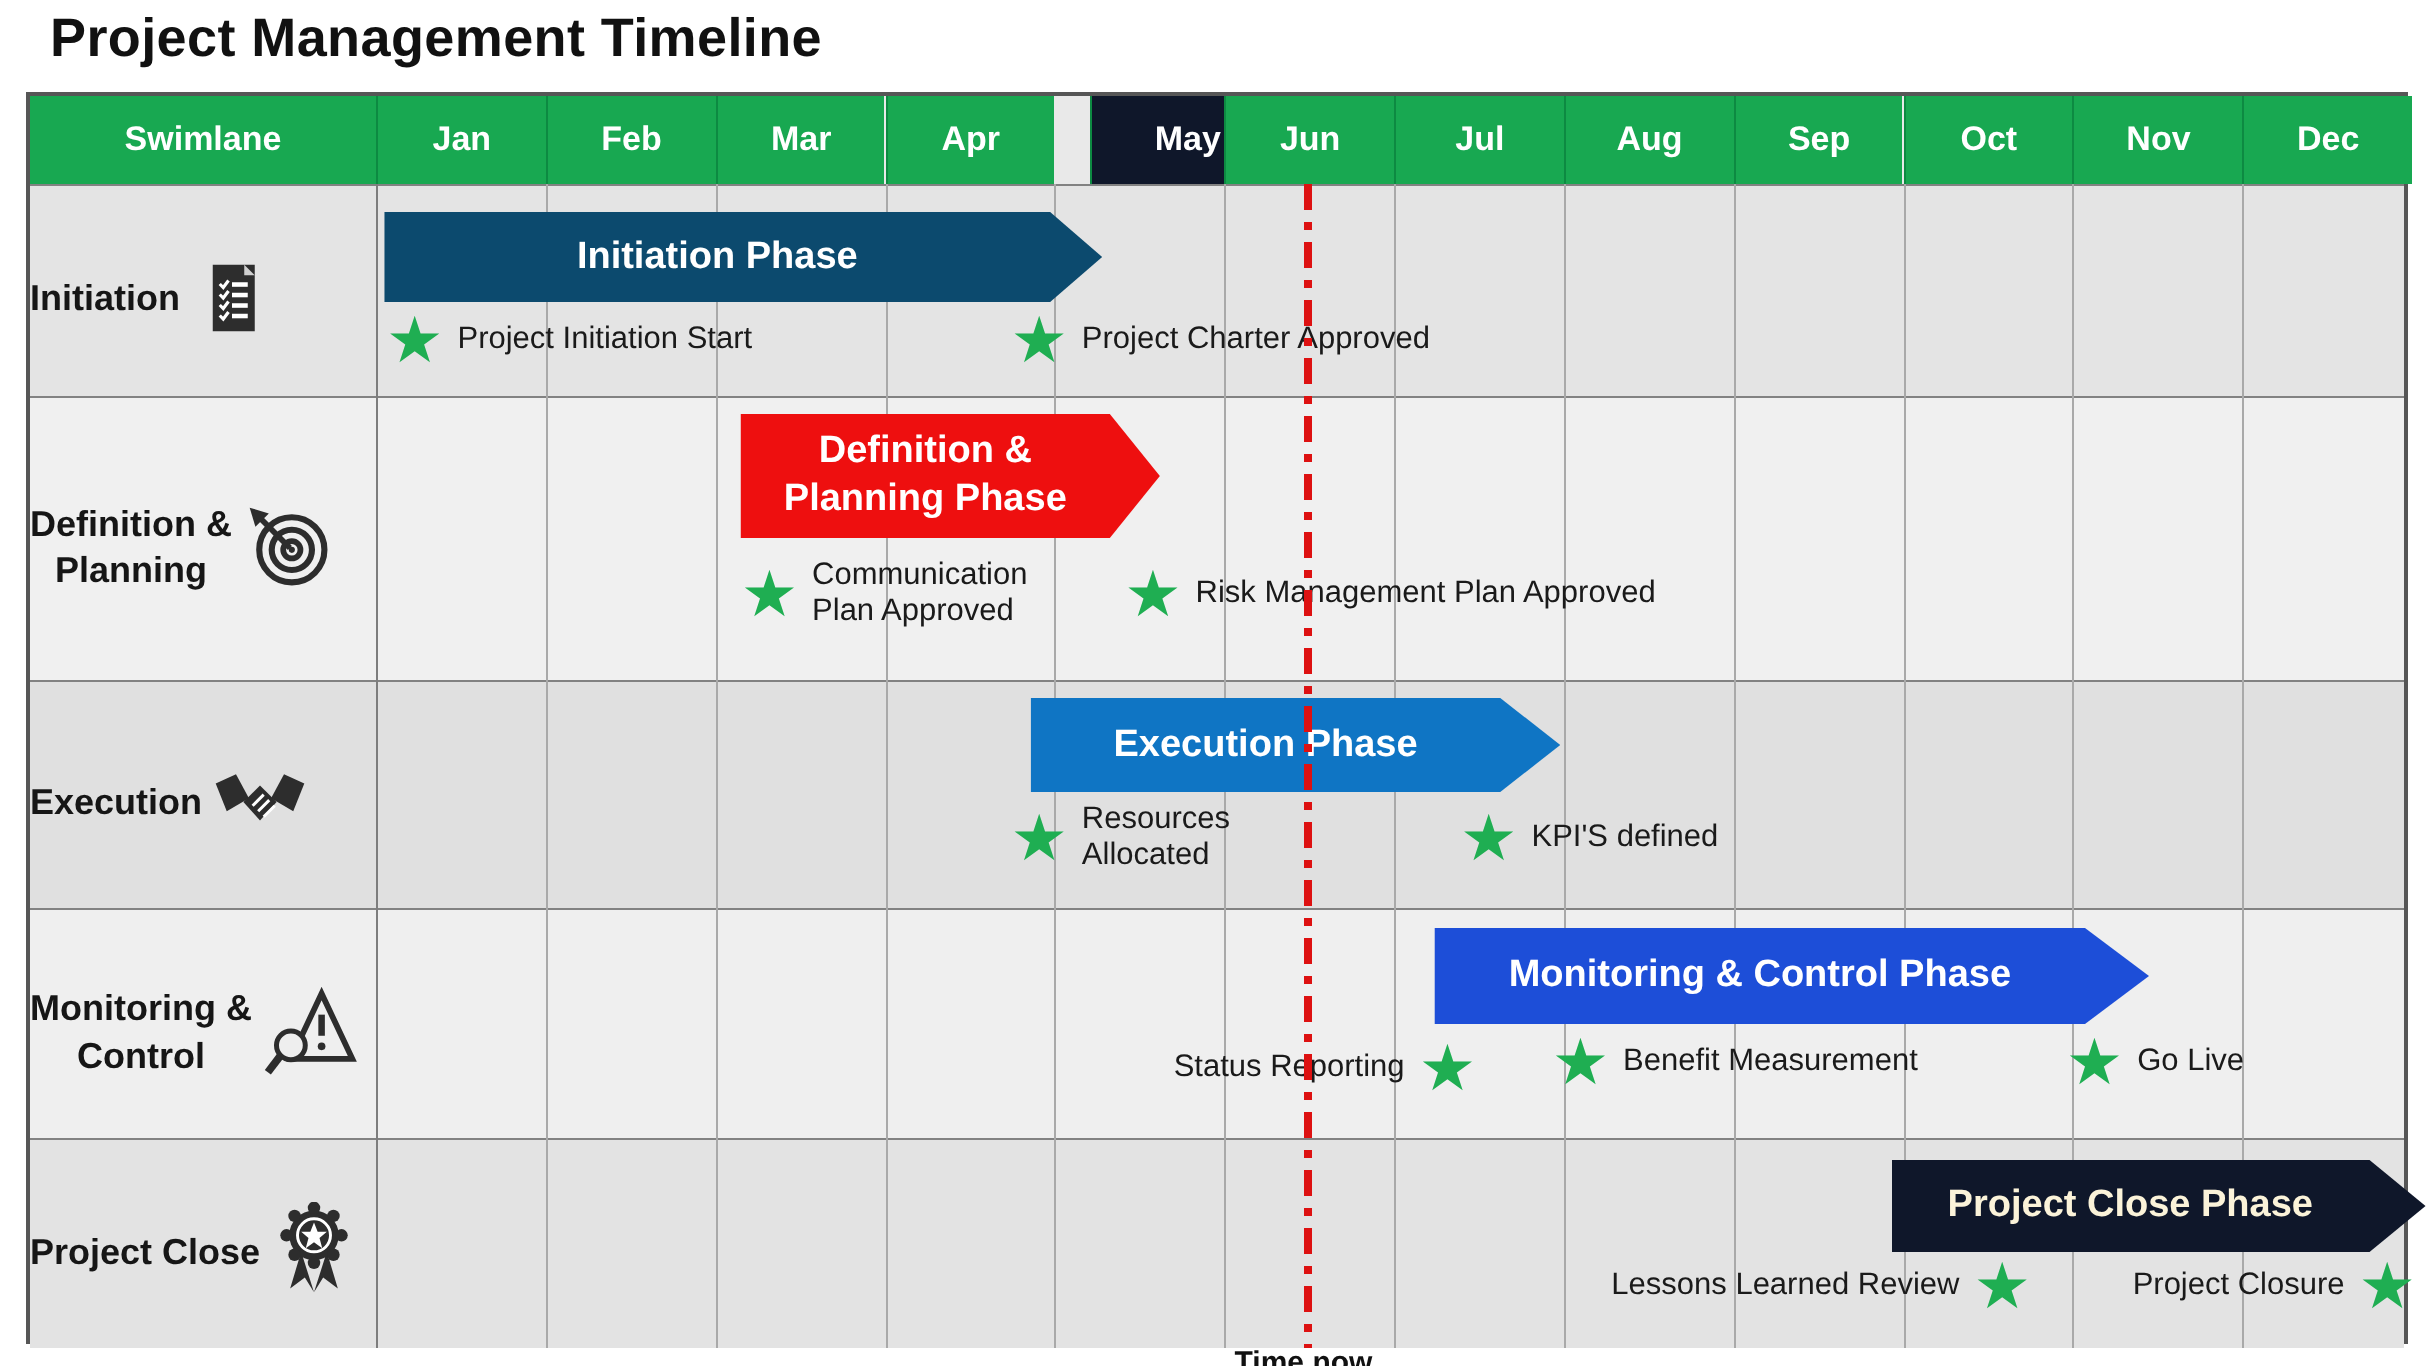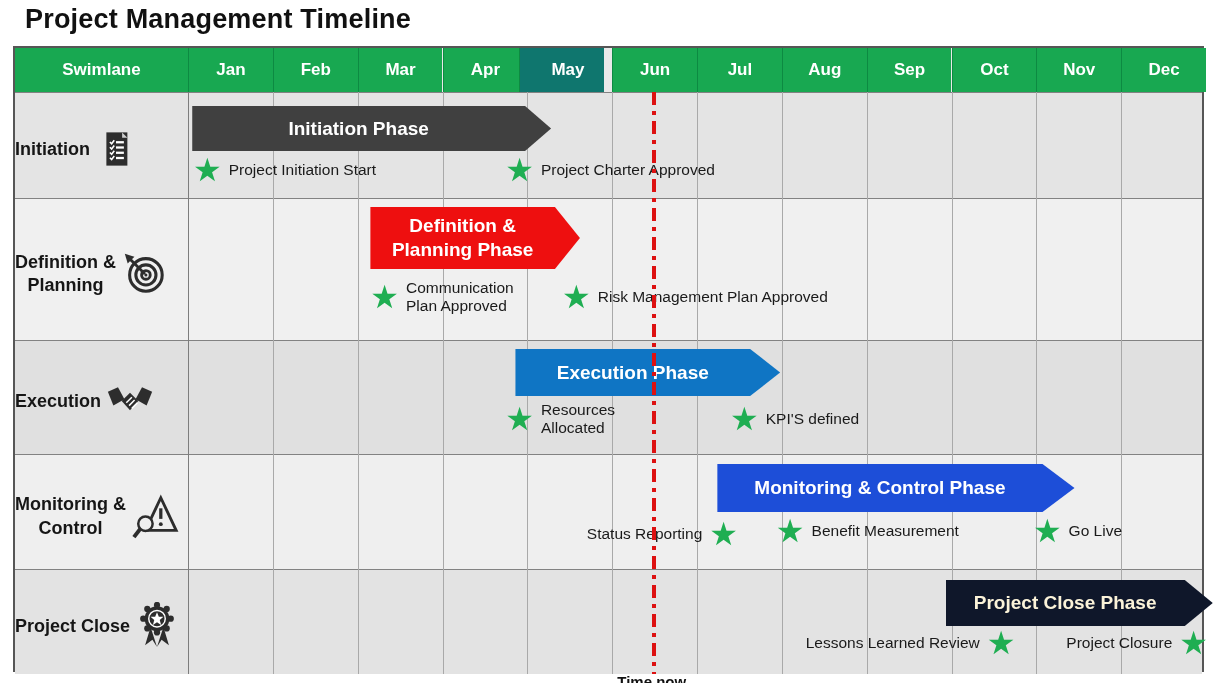--- a/index.html
+++ b/index.html
@@ -62,21 +62,21 @@
   <div class="title">Project Management Timeline</div>
 
 
   <div id="frame">
     <div class="hdr-cell" id="corner-cell" style="left: 0px; width: 173px; background: rgb(24, 168, 81);">Swimlane</div>
 
   <div class="hdr-cell month" style="left: 173px; width: 84.8333px; background: rgb(24, 168, 81);">Jan</div>
       <div class="hdr-cell month" style="left: 257.833px; width: 84.8333px; background: rgb(24, 168, 81);">Feb</div>
       <div class="hdr-cell month" style="left: 342.667px; width: 84.8333px; background: rgb(24, 168, 81);">Mar</div>
       <div class="hdr-cell month" style="left: 427.5px; width: 84.8333px; background: rgb(24, 168, 81);">Apr</div>
-      <div class="hdr-cell month" style="left: 504px; width: 84.8333px; background: #0f766e; padding-left: 12px;">May</div>
+      <div class="hdr-cell month" style="left: 530px; width: 84.8333px; background: #0f172a; padding-left: 12px;">May</div>
       <div class="hdr-cell month" style="left: 597.167px; width: 84.8333px; background: rgb(24, 168, 81);">Jun</div>
       <div class="hdr-cell month" style="left: 682px; width: 84.8333px; background: rgb(24, 168, 81);">Jul</div>
       <div class="hdr-cell month" style="left: 766.833px; width: 84.8333px; background: rgb(24, 168, 81);">Aug</div>
       <div class="hdr-cell month" style="left: 851.667px; width: 84.8333px; background: rgb(24, 168, 81);">Sep</div>
       <div class="hdr-cell month" style="left: 936.5px; width: 84.8333px; background: rgb(24, 168, 81);">Oct</div>
       <div class="hdr-cell month" style="left: 1021.33px; width: 84.8333px; background: rgb(24, 168, 81);">Nov</div>
       <div class="hdr-cell month" style="left: 1106.17px; width: 84.8333px; background: rgb(24, 168, 81);">Dec</div>
       <div class="row-stripe" style="top: 44px; height: 106px; background: rgb(228, 228, 228);"></div>
       <div class="row-stripe" style="top: 150px; height: 142px; background: rgb(240, 240, 240);"></div>
       <div class="row-stripe" style="top: 292px; height: 114px; background: rgb(224, 224, 224);"></div>
@@ -164,21 +164,21 @@
             <circle cx="24" cy="33" r="3.4" fill="#2d2d2d"></circle>
             <circle cx="13.393398282201789" cy="28.606601717798213" r="3.4" fill="#2d2d2d"></circle>
             <circle cx="9" cy="18.000000000000004" r="3.4" fill="#2d2d2d"></circle>
             <circle cx="13.393398282201785" cy="7.3933982822017885" r="3.4" fill="#2d2d2d"></circle>
             <circle cx="23.999999999999996" cy="3" r="3.4" fill="#2d2d2d"></circle>
             <circle cx="34.60660171779821" cy="7.393398282201785" r="3.4" fill="#2d2d2d"></circle>
             <circle cx="24" cy="18" r="9" fill="none" stroke="#fff" stroke-width="1.6"></circle>
             <polygon points="24,11 26,16 31,16 27,19.5 28.5,25 24,21.8 19.5,25 21,19.5 17,16 22,16" fill="#fff"></polygon>
           </svg></div>
       </div>
-      <div class="phase-arrow" style="left: 177.242px; top: 58px; width: 358.845px; height: 45px; background: #404040; color: rgb(255, 255, 255); padding-right: 26px; clip-path: polygon(0px 0px, 92.7545% 0px, 100% 50%, 92.7545% 100%, 0px 100%);">
+      <div class="phase-arrow" style="left: 177.242px; top: 58px; width: 358.845px; height: 45px; background: #0c4a6e; color: rgb(255, 255, 255); padding-right: 26px; clip-path: polygon(0px 0px, 92.7545% 0px, 100% 50%, 92.7545% 100%, 0px 100%);">
         <div>Initiation Phase</div>
       </div>
       <div class="phase-arrow" style="left: 355.392px; top: 159px; width: 209.538px; height: 62px; background: rgb(238, 15, 15); color: rgb(255, 255, 255); padding-right: 25px; clip-path: polygon(0px 0px, 88.069% 0px, 100% 50%, 88.069% 100%, 0px 100%);">
         <div>Definition &amp;</div>
         <div>Planning Phase</div>
       </div>
       <div class="phase-arrow" style="left: 500.457px; top: 301px; width: 264.68px; height: 47px; background: rgb(15, 117, 196); color: rgb(255, 255, 255); padding-right: 30px; clip-path: polygon(0px 0px, 88.6656% 0px, 100% 50%, 88.6656% 100%, 0px 100%);">
         <div>Execution Phase</div>
       </div>
       <div class="phase-arrow" style="left: 702.36px; top: 416px; width: 357.148px; height: 48px; background: #1d4ed8; color: rgb(255, 255, 255); padding-right: 32px; clip-path: polygon(0px 0px, 91.0401% 0px, 100% 50%, 91.0401% 100%, 0px 100%);">

